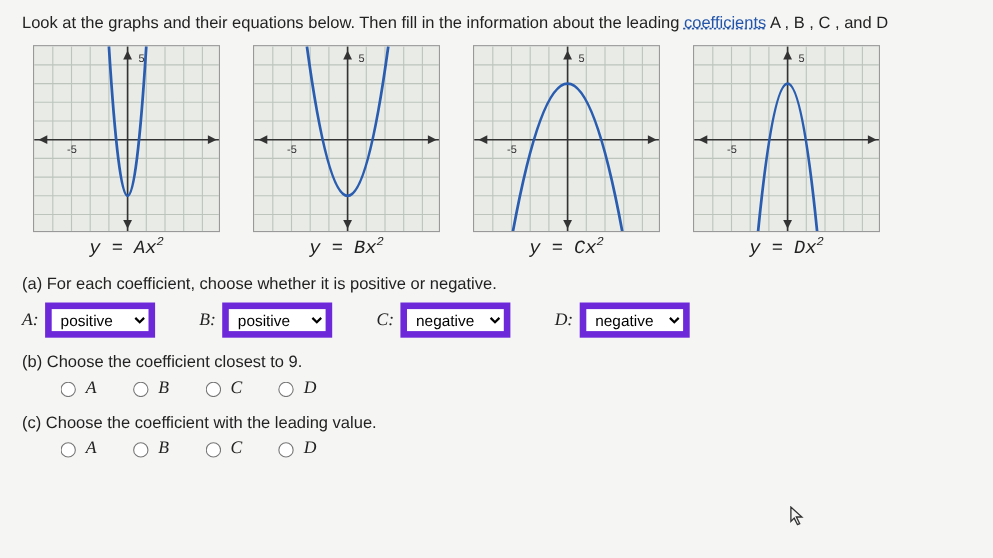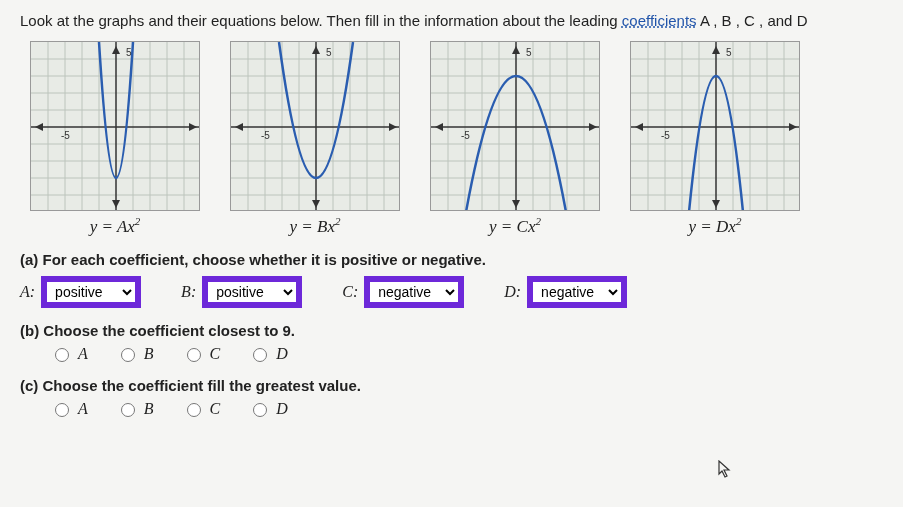--- a/index.html
+++ b/index.html
@@ -35,27 +35,26 @@
     height: 170px;
     border: 1px solid #999;
     background: #e8ebe6;
     position: relative;
     overflow: hidden;
   }
   .graph-box svg { position:absolute; top:0; left:0; }
   .eqn {
     margin-top: 4px;
     font-style: italic;
-    font-family: Liberation Serif, serif;
+    font-family: Liberation Mono, monospace;
     font-size: 17px;
   }
   .eqn sup { font-size: 11px; }
   .question {
     margin: 14px 0 6px 0;
-    font-weight: bold;
   }
   .indent { margin-left: 30px; }
   .row {
     display: flex;
     align-items: center;
     gap: 40px;
     margin: 8px 0;
   }
   .coef-group {
     display: inline-flex;
@@ -291,21 +290,21 @@
   <label class="radio-item">
       <input type="radio" name="b" style="">
       <span>C</span>
     </label>
   <label class="radio-item">
       <input type="radio" name="b" style="">
       <span>D</span>
     </label>
 </div>
 
-<div class="question">(c) Choose the coefficient fill the greatest value.</div>
+<div class="question">(c) Choose the coefficient with the leading value.</div>
 <div class="radio-row">
   <label class="radio-item">
       <input type="radio" name="c" style="">
       <span>A</span>
     </label>
   <label class="radio-item">
       <input type="radio" name="c" style="">
       <span>B</span>
     </label>
   <label class="radio-item">

